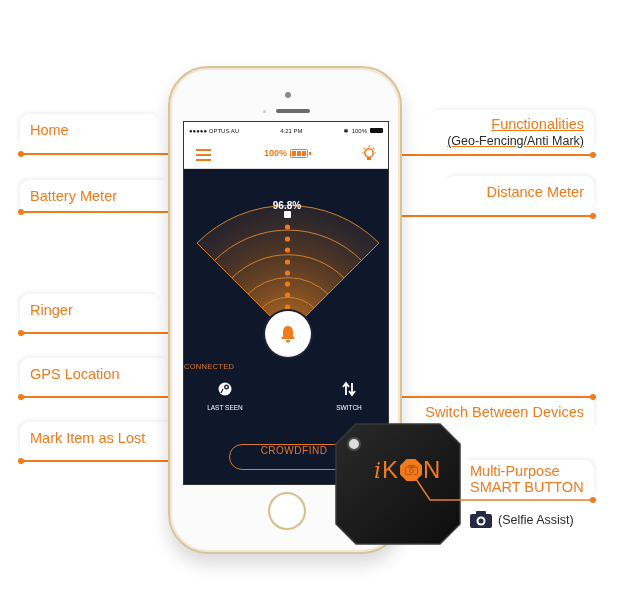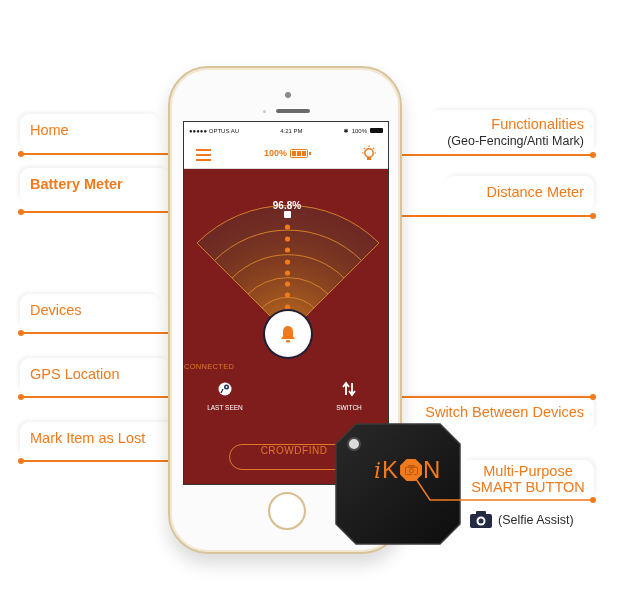--- a/index.html
+++ b/index.html
@@ -39,21 +39,21 @@
   .sensor { position: absolute; left: 93px; top: 42px; width: 3px; height: 3px; border-radius: 50%; background: #c8c8c8; }
   .speaker { position: absolute; left: 106px; top: 41px; width: 34px; height: 4px; border-radius: 3px; background: #6a6a6a; }
   .home-btn {
     position: absolute; left: 98px; top: 424px; width: 38px; height: 38px; border-radius: 50%;
     border: 2px solid #d8bf8e; background: #fff;
     box-shadow: inset 0 0 2px rgba(0,0,0,0.1);
   }
 
   .screen {
     position: absolute; left: 183px; top: 121px; width: 206px; height: 364px;
-    background: #7f1d1d; overflow: hidden; border: 1px solid #333;
+    background: #0f172a; overflow: hidden; border: 1px solid #333;
   }
   .statusbar {
     height: 17px; background: #fff; display: flex; align-items: center; justify-content: space-between;
     padding: 0 5px; font-size: 6px; color: #222;
   }
   .statusbar .right { display: flex; align-items: center; gap: 3px; }
   .battery-small { display: inline-block; width: 13px; height: 5px; background: #111; border-radius: 1px; }
   .appbar {
     height: 30px; background: #fff; position: relative; border-bottom: 1px solid #ddd;
   }
@@ -102,48 +102,48 @@
 </style>
 </head>
 <body>
 
 <div class="card" style="left:20px;top:114px;width:140px;height:36px;">
   <span>Home</span>
 </div>
 <div class="line" style="left:21px;top:153px;width:166px;"></div>
 <div class="dot" style="left:18px;top:151px;"></div>
 
-<div class="card" style="left:20px;top:168px;width:150px;height:36px;font-weight:bold;">
+<div class="card" style="left:20px;top:180px;width:150px;height:36px;">
   <span>Battery Meter</span>
 </div>
 <div class="line" style="left:21px;top:211px;width:163px;"></div>
 <div class="dot" style="left:18px;top:209px;"></div>
 <svg style="position:absolute;left:183px;top:150px;width:120px;height:64px;" viewBox="0 0 120 64">
   <line x1="1" y1="61" x2="117" y2="3" stroke="#f07a1c" stroke-width="1.5"></line>
 </svg>
 
 <div class="card" style="left:20px;top:294px;width:140px;height:36px;">
-  <span>Devices</span>
+  <span>Ringer</span>
 </div>
 <div class="line" style="left:21px;top:332px;width:236px;"></div>
 <div class="dot" style="left:18px;top:330px;"></div>
 
 <div class="card" style="left:20px;top:358px;width:150px;height:36px;">
   <span>GPS Location</span>
 </div>
 <div class="line" style="left:21px;top:396px;width:189px;"></div>
 <div class="dot" style="left:18px;top:394px;"></div>
 
 <div class="card" style="left:20px;top:422px;width:160px;height:36px;">
   <span>Mark Item as Lost</span>
 </div>
 <div class="line" style="left:21px;top:460px;width:206px;"></div>
 <div class="dot" style="left:18px;top:458px;"></div>
 
-<div class="card right" style="left:430px;top:110px;width:164px;height:42px;padding-top:6px;">
+<div class="card right" style="left:430px;top:110px;width:164px;height:42px;padding-top:6px;text-decoration:underline;">
   <span>Functionalities</span>
   <span class="sub">(Geo-Fencing/Anti Mark)</span>
 </div>
 <div class="line" style="left:378px;top:154px;width:215px;"></div>
 <div class="dot" style="left:590px;top:152px;"></div>
 
 <div class="card right" style="left:444px;top:176px;width:150px;height:36px;">
   <span>Distance Meter</span>
 </div>
 <div class="line" style="left:290px;top:215px;width:303px;"></div>
@@ -278,21 +278,21 @@
       <svg width="13" height="10" viewBox="0 0 13 10">
         <rect x="0.5" y="2" width="12" height="7.5" rx="1" fill="none" stroke="#b8520c" stroke-width="1"></rect>
         <rect x="4" y="0.5" width="5" height="2" fill="none" stroke="#b8520c" stroke-width="1"></rect>
         <circle cx="6.5" cy="5.7" r="2" fill="none" stroke="#b8520c" stroke-width="1"></circle>
       </svg>
     </span>
     <span>N</span>
   </div>
 </div>
 
-<div class="card right" style="left:462px;top:460px;width:132px;height:40px;padding:3px 8px;text-align:center;background:#fff;">
+<div class="card right" style="left:462px;top:460px;width:132px;height:40px;padding:3px 8px;text-align:left;background:#fff;">
   <span style="display:block;">Multi-Purpose</span>
   <span style="display:block;">SMART BUTTON</span>
 </div>
 <svg style="position:absolute;left:400px;top:470px;width:200px;height:35px;" viewBox="0 0 200 35">
   <polyline points="12,3 30,30 193,30" fill="none" stroke="#f07a1c" stroke-width="1.5"></polyline>
   <circle cx="193" cy="30" r="3" fill="#f07a1c"></circle>
 </svg>
 
 <div class="selfie">
   <svg width="22" height="17" viewBox="0 0 22 17">

